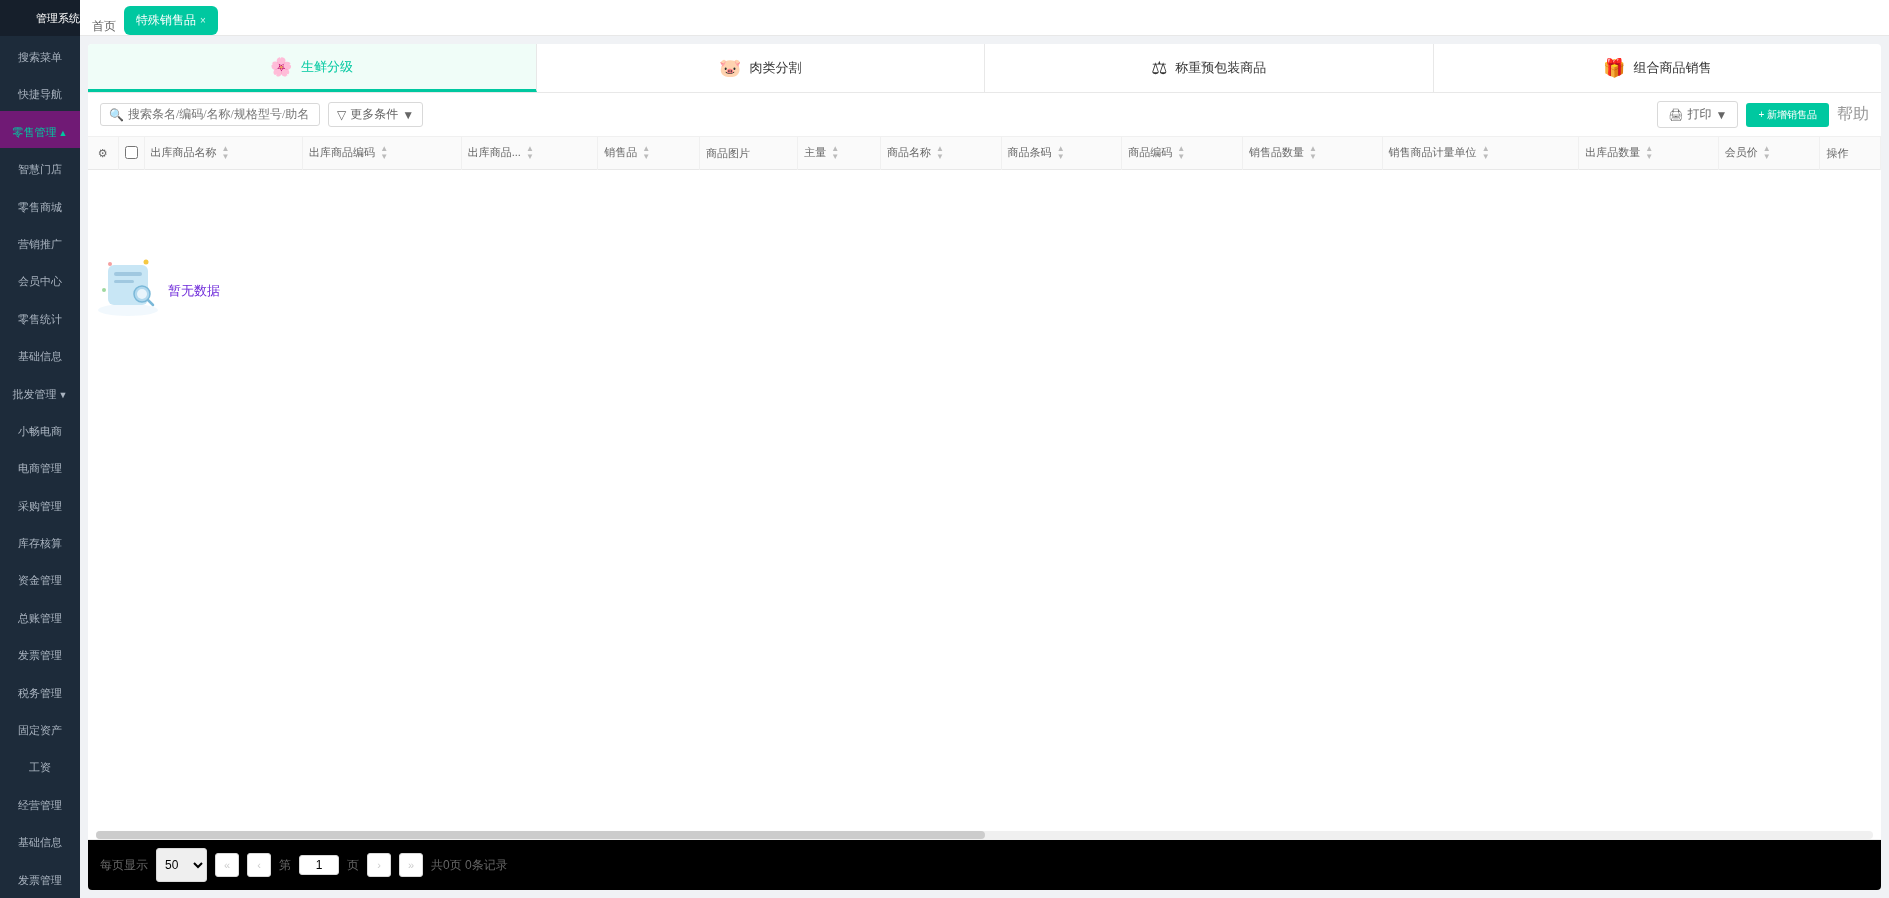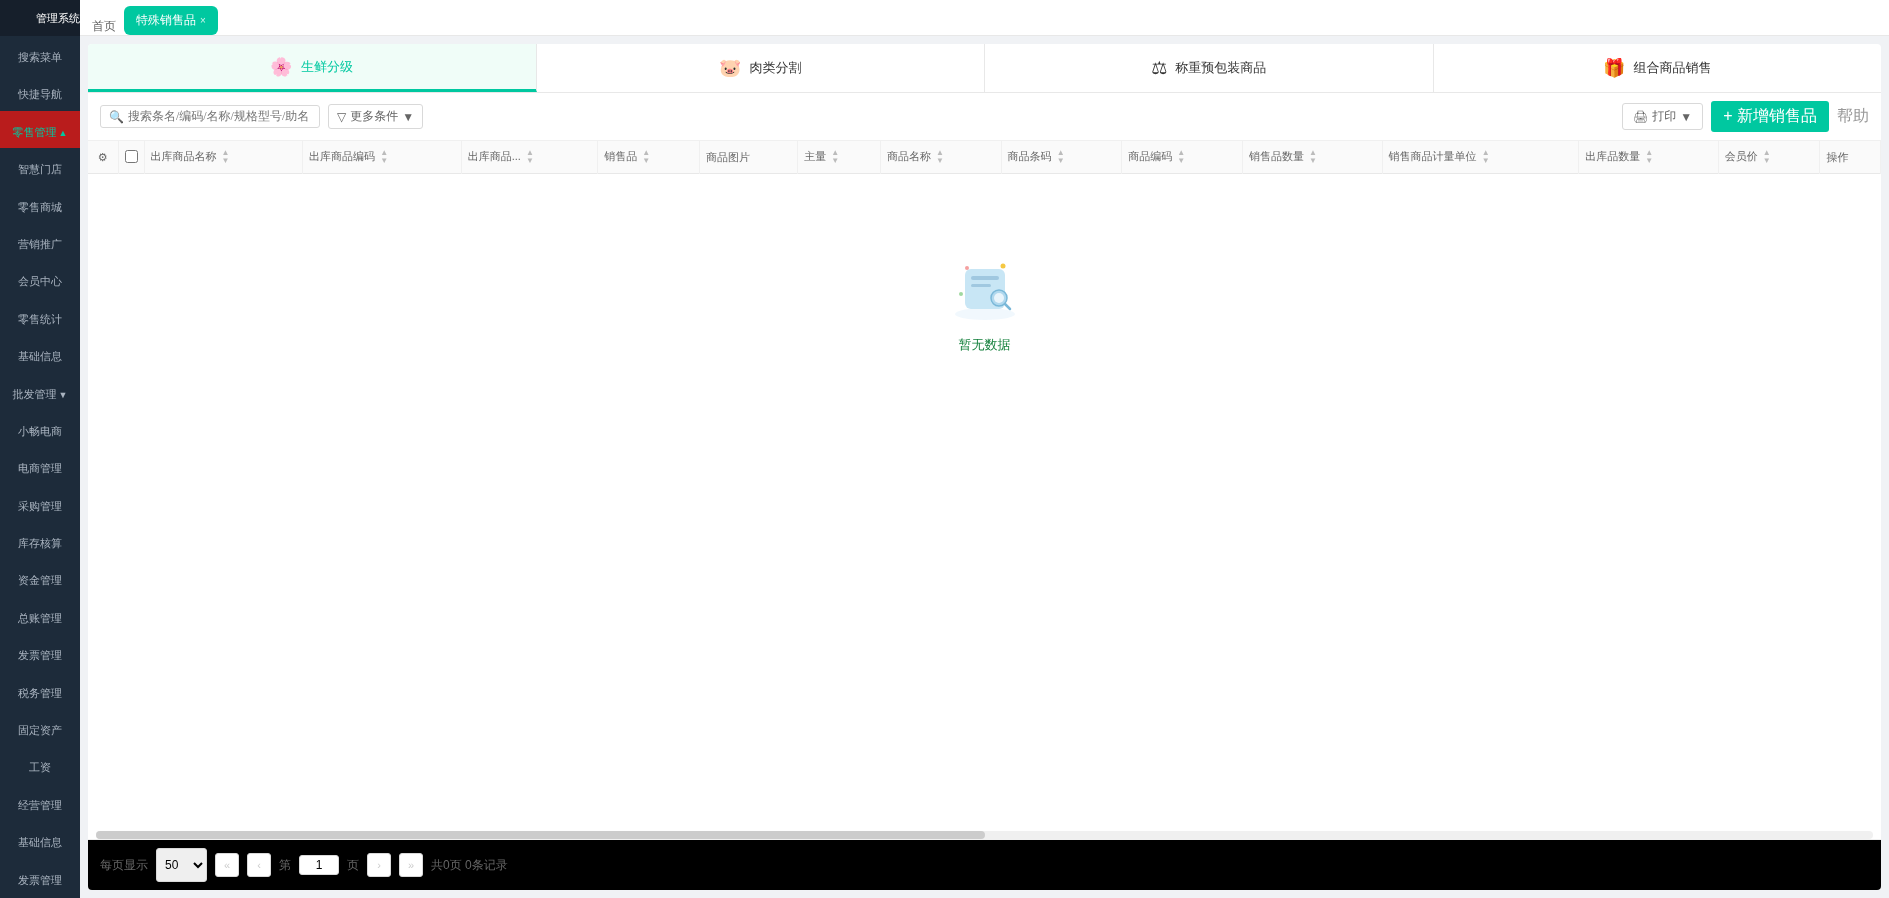--- a/index.html
+++ b/index.html
@@ -32,21 +32,21 @@
     .sidebar-item {
       width: 100%;
       padding: 8px 4px;
       text-align: center;
       cursor: pointer;
       color: #aab4c0;
       font-size: 11px;
       line-height: 1.4;
       position: relative;
     }
-    .sidebar-item.active { background: #b91c1c; color: #00c8a0; }
+    .sidebar-item.active { background: #701a75; color: #00c8a0; }
     .sidebar-item .item-label { display: block; margin-top: 6px; }
     .sidebar-item .arrow {
       display: inline-block;
       font-size: 9px;
       margin-left: 2px;
     }
     .sidebar-gear {
       margin-top: auto;
       width: 100%;
       padding: 8px 0;
@@ -202,21 +202,21 @@
       border: 1px solid #d9d9d9;
       border-radius: 3px;
       background: #fff;
     }
     .add-btn {
       background: #00c8a0;
       color: #fff;
       border: none;
       border-radius: 3px;
       padding: 5px 12px;
-      font-size: 16px;
+      font-size: 10px;
       cursor: pointer;
       display: flex;
       align-items: flex-start;
       gap: 4px;
     }
     .help-btn {
       color: #999;
       cursor: pointer;
       font-size: 16px;
     }
@@ -253,25 +253,24 @@
       margin-left: 2px;
       color: #bbb;
       vertical-align: middle;
     }
     th:first-child { width: 30px; text-align: center; }
     th:nth-child(2) { width: 25px; }
 
     
     .empty-state {
       display: flex;
-      flex-direction: column;
       align-items: center;
       justify-content: flex-start;
       padding: 80px 0;
-      color: #15803d;
+      color: #6d28d9;
       font-size: 13px;
     }
     .empty-img {
       width: 80px;
       height: 70px;
       margin-bottom: 12px;
     }
 
     
     .pagination {

